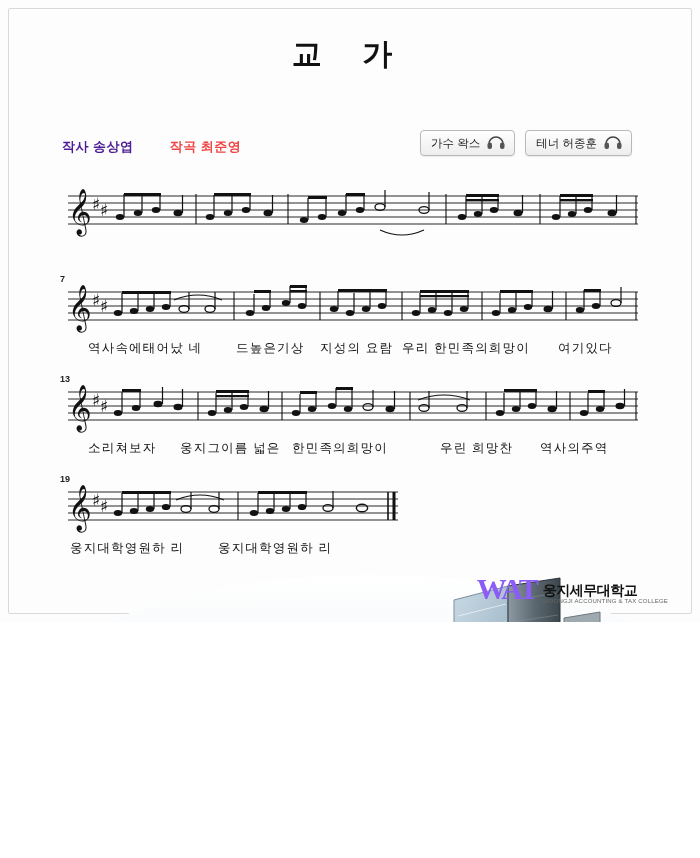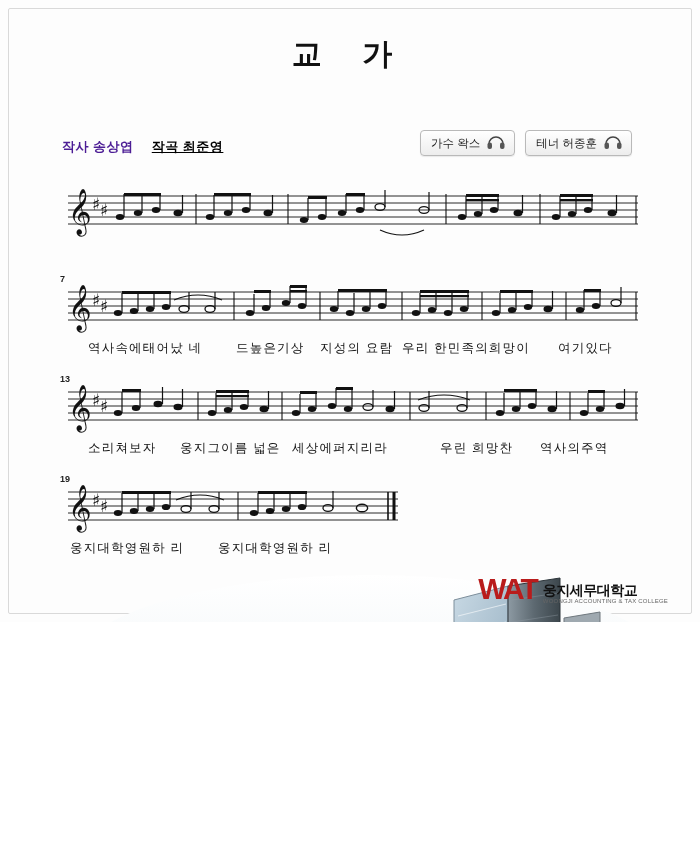--- a/index.html
+++ b/index.html
@@ -42,21 +42,21 @@
   .credits {
     position: absolute;
     top: 138px;
     left: 62px;
     font-size: 13px;
     font-weight: bold;
     color: #4a6fa5;
     letter-spacing: 0.5px;
   }
   .credits .lyricist { color: #4c1d95; }
-  .credits .composer { color: #000000; margin-left: 14px; text-decoration: underline; }
+  .credits .composer { color: #ef4444; margin-left: 32px; }
 
   .audio-buttons {
     position: absolute;
     top: 130px;
     right: 68px;
     display: flex;
     gap: 10px;
   }
   .audio-btn {
     display: flex;
@@ -120,24 +120,24 @@
     position: absolute;
     right: 32px;
     bottom: 18px;
     display: flex;
     align-items: flex-end;
     gap: 6px;
   }
   .logo-mark {
     font-size: 30px;
     font-weight: bold;
-    color: #b91c1c;
+    color: #8b5cf6;
     letter-spacing: -2px;
     line-height: 1;
-    font-family: Liberation Sans, sans-serif;
+    font-family: Liberation Serif, serif;
   }
   .logo-text-wrap { line-height: 1.05; }
   .logo-kr {
     font-size: 14px;
     font-weight: bold;
     color: #111;
     letter-spacing: -0.5px;
   }
   .logo-en {
     font-size: 6px;
@@ -467,21 +467,21 @@
             <ellipse cx="562" cy="28" rx="4.5" ry="3.2" stroke="none"></ellipse>
             <line x1="566.5" y1="28" x2="566.5" y2="11" stroke-width="1.2"></line>
           </g>
           <line x1="578" y1="14" x2="578" y2="42" stroke-width="1.1"></line>
         </g>
       </svg>
     </div>
     <div class="lyrics">
       <span class="lyric-line" style="left:30px;">소리쳐보자</span>
       <span class="lyric-line" style="left:122px;">웅지그이름 넓은</span>
-      <span class="lyric-line" style="left:234px;">세상에퍼지리라</span>
+      <span class="lyric-line" style="left:234px;">한민족의희망이</span>
       <span class="lyric-line" style="left:382px;">우린 희망찬</span>
       <span class="lyric-line" style="left:482px;">역사의주역</span>
     </div>
   </div>
 
   <div class="system sys4">
     <div class="staff-wrap">
       <span class="measure-num">19</span>
       <svg width="590" height="62" viewBox="0 0 590 62">
         <g stroke="#111" stroke-width="0.9">

